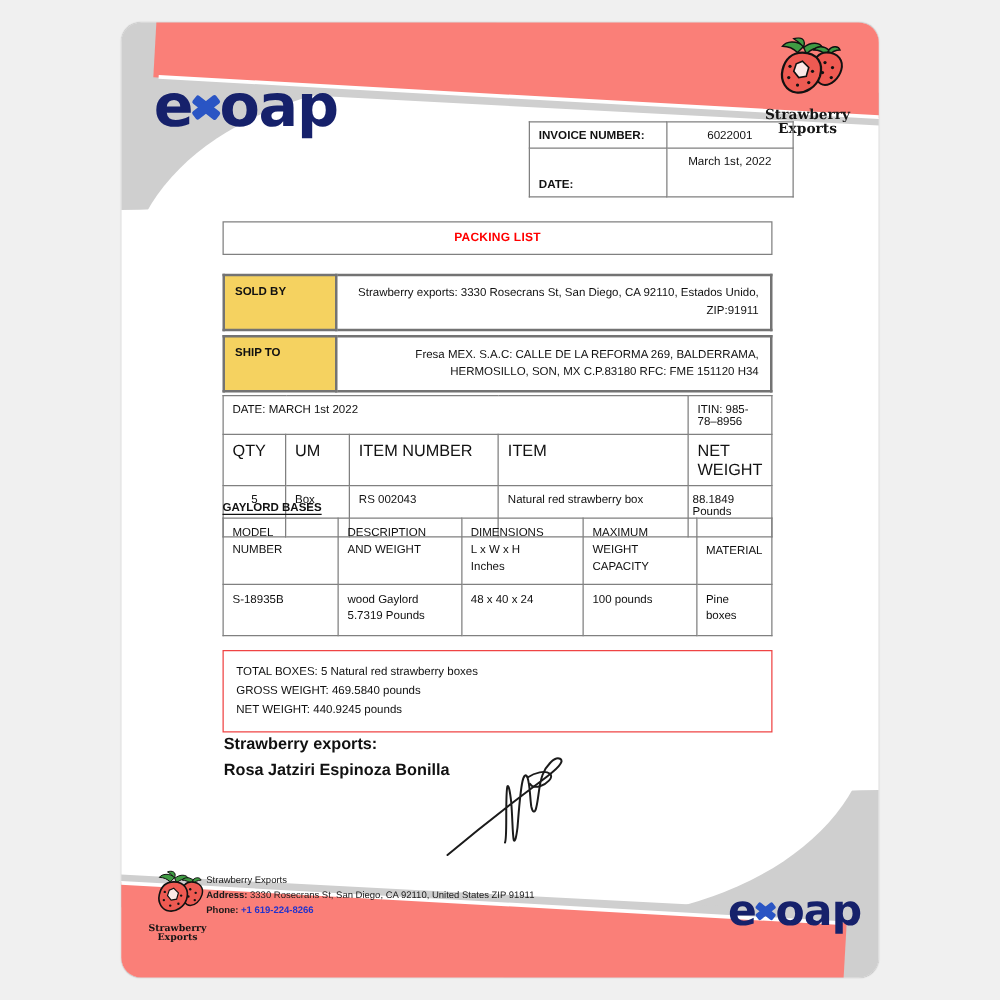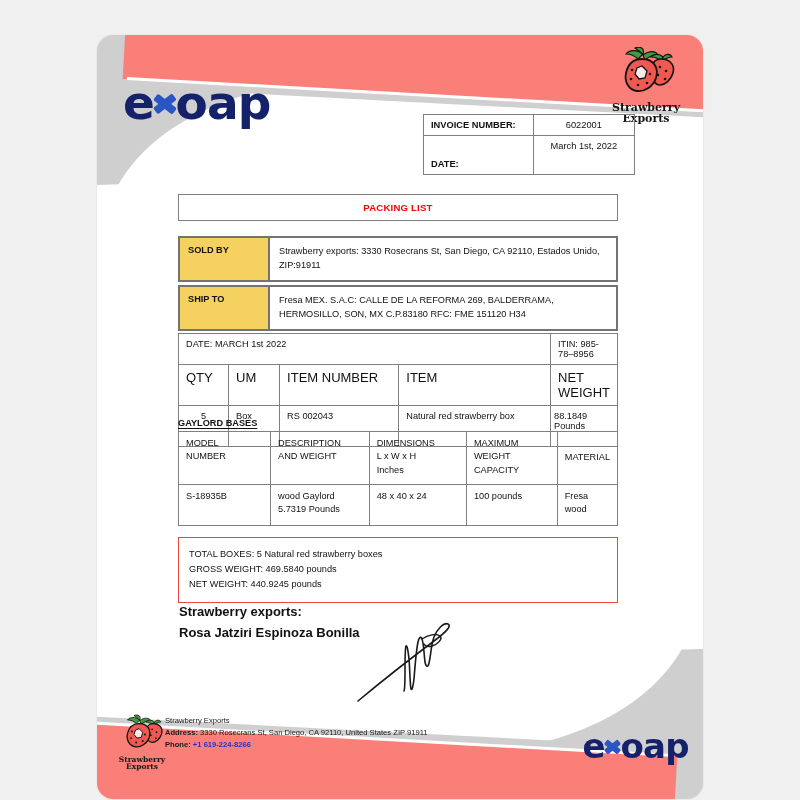--- a/index.html
+++ b/index.html
@@ -23,21 +23,20 @@
   .sheet {
     position: absolute;
     left: 97px;
     top: 18px;
     width: 606px;
     height: 764px;
     background: #ffffff;
     border-radius: 16px;
     overflow: hidden;
     box-shadow: 0 0 1px rgba(0,0,0,0.25);
-    margin-top: 17px;
   }
 
   
   .deco { position: absolute; pointer-events: none; }
 
   .deco-gray-top {
     left: 0px; top: 0px;
     width: 300px; height: 150px;
     background: #cfcfcf;
     border-bottom-right-radius: 300px 150px;
@@ -206,20 +205,21 @@
     font-size: 9.2px;
     width: 72px;
     padding: 7px 8px;
     color: #111;
   }
   .party td.body {
     font-size: 9.2px;
     padding: 7px 9px;
     line-height: 1.52;
     color: #111;
+    text-align: right;
   }
   .party-sold { top: 201px; }
   .party-ship { top: 250px; }
 
   
   .tbl-items { left: 81px; top: 298px; width: 440px; }
   .tbl-items td.fullrow { font-size: 9.2px; }
   .tbl-items td.hdr { font-size: 13px; }
   .tbl-items td.c { text-align: center; }
   .tbl-items td.rowcell { height: 30px; font-size: 9.2px; }
@@ -404,21 +404,21 @@
 WEIGHT
 CAPACITY</td>
             <td class="hdrcell mid" style="white-space:pre-line">MATERIAL</td>
           </tr>
           <tr>
             <td class="datacell">S-18935B</td>
             <td class="datacell" style="white-space:pre-line">wood Gaylord
 5.7319 Pounds</td>
             <td class="datacell">48 x 40 x 24</td>
             <td class="datacell">100 pounds</td>
-            <td class="datacell">Fresa wood</td>
+            <td class="datacell">Pine boxes</td>
           </tr>
         </tbody>
           </table>
       </div>
 
       <div class="blk totals">
         <div>TOTAL BOXES: 5 Natural red strawberry boxes</div>
         <div>GROSS WEIGHT: 469.5840 pounds</div>
         <div>NET WEIGHT:  440.9245 pounds</div>
       </div>

